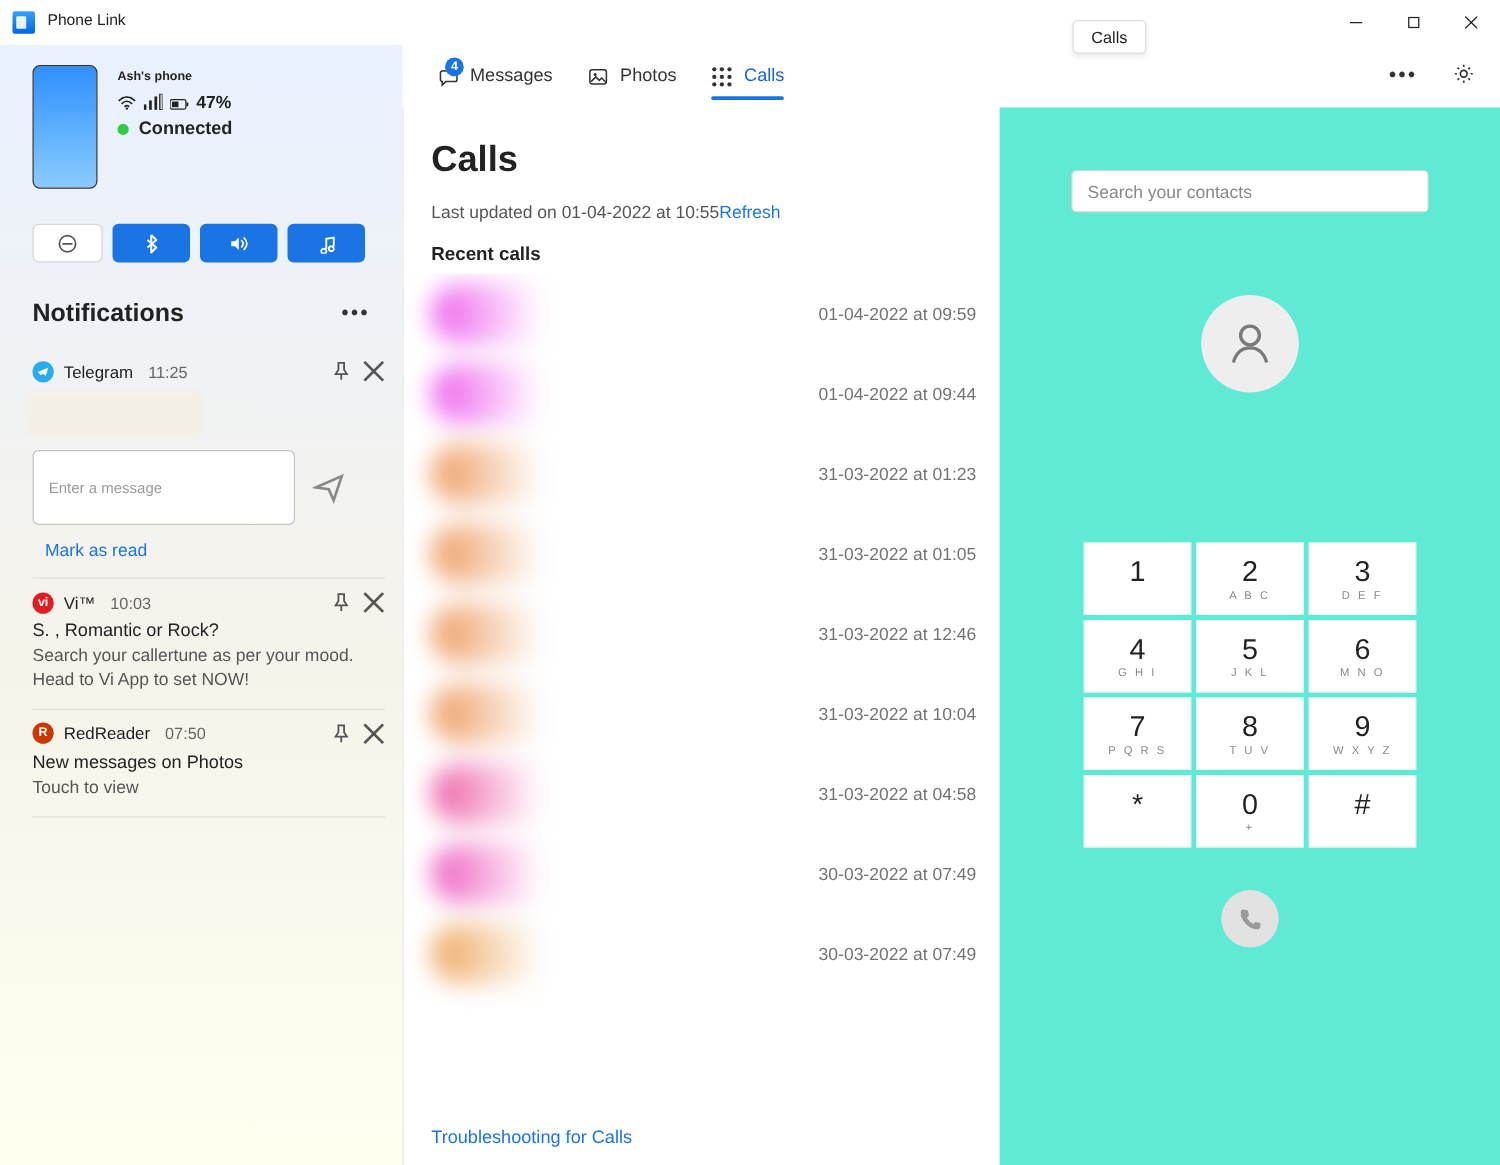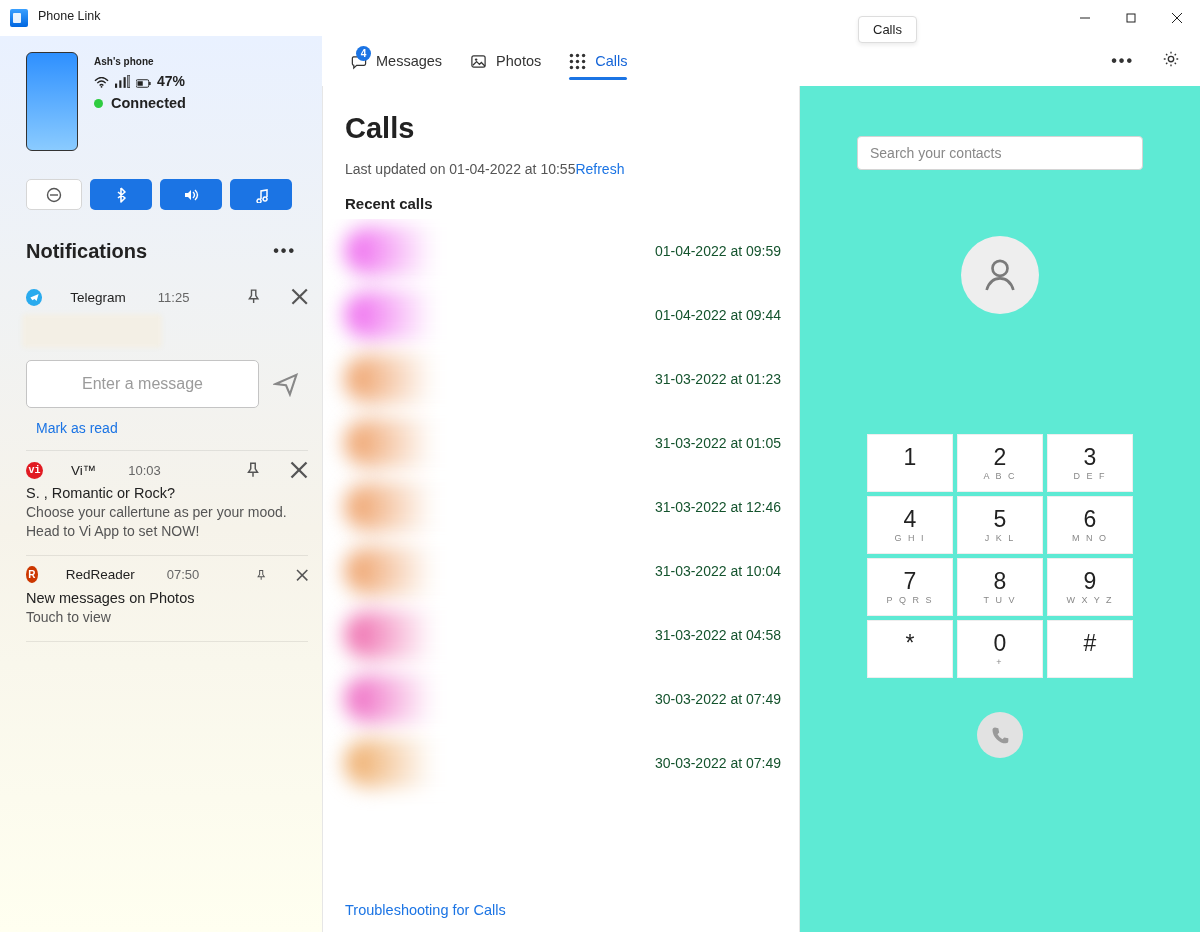--- a/index.html
+++ b/index.html
@@ -34,33 +34,33 @@
   .act-btn.dnd { background:#fff; color:#555; border:1px solid #d6d6d6; width:56px;}
   .act-btn.on { background:#1b74e4; }
   .act-btn svg { width:16px; height:16px; }
 
   .sect-head { display:flex; align-items:center; justify-content:space-between; padding: 10px 20px 10px 26px;}
   .sect-head h2 { font-size:20px; font-weight:600; margin:0; color:#222;}
   .dots { letter-spacing:2px; color:#333; font-weight:700; padding:4px 6px; border-radius:4px;}
 
   .notif-list { padding: 4px 14px 0 26px; }
   .notif { padding: 10px 0 14px 0; border-bottom:1px solid rgba(0,0,0,.08);}
-  .notif-top { display:flex; align-items:center; gap:28px; }
+  .notif-top { display:flex; align-items:center; gap:8px; }
   .app-ic { width:17px; height:17px; border-radius:50%; display:flex; align-items:center; justify-content:center; color:#fff; font-size:10px; font-weight:700;}
   .app-ic.tg { background:#2aabee;}
-  .app-ic.vi { background:#e11b22;font-family:Liberation Mono, monospace;}
+  .app-ic.vi { background:#e11b22;}
   .app-ic.rr { background:#cc3700;}
   .notif-top .app-name { font-size:13.5px; color:#222;}
   .notif-top .time { font-size:13px; color:#666; margin-left:4px;}
   .notif-top .spacer { flex:1; }
   .notif-ic { width:18px; height:18px; color:#555; display:flex; align-items:center; justify-content:center;}
 
   .notif-blur { width:140px; height:34px; margin: 8px 0 12px -4px; background:#f3efe5; filter: blur(2px); border-radius:4px; display:block;}
   .compose { display:flex; align-items:center; gap:14px; }
-  .compose input { flex:0 0 210px; height:48px; border:1px solid #c4c4c4; border-radius:5px; padding:0 12px; font-size:16px; color:#333; background:#fff;text-align:center;}
+  .compose input { flex:0 0 210px; height:60px; border:1px solid #c4c4c4; border-radius:5px; padding:0 12px; font-size:12px; color:#333; background:#fff;}
   .compose input::placeholder { color:#9b9b9b;}
   .compose .send { width:26px; height:26px; color:#888; display:flex; align-items:center; justify-content:center;}
   .mark-read { color:#1b74e4; font-size:14px; padding:12px 0 0 10px;}
   .notif-body { padding-top:6px;}
   .notif-title { font-size:14.5px; color:#222; margin-bottom:2px;}
   .notif-text { font-size:14px; color:#555; line-height:1.35;}
 
   
   .right { flex:1; display:flex; flex-direction:column; }
   .tabs-row { height:50px; display:flex; align-items:center; padding-left:14px; padding-right:20px; position:relative; background:transparent;}
@@ -75,21 +75,21 @@
   .content { flex:1; display:flex; }
   .calls-col { width:478px; border-left:1px solid #e6e6e6; border-right:1px solid #e6e6e6; background:#fff; padding:26px 0 0 0; display:flex; flex-direction:column; position:relative;}
   .calls-col h1 { font-size:29px; font-weight:600; margin:0 0 16px 0; padding-left:22px; color:#222;}
   .updated-row { display:flex; justify-content:flex-start; padding:0 22px 18px 22px; font-size:14px;}
   .updated-row .upd { color:#555;}
   .updated-row .refresh { color:#1b74e4;}
   .recent-label { font-size:15px; font-weight:600; padding-left:22px; color:#222; margin-bottom:7px;}
   .call-list { flex:1; overflow:hidden; padding-left:22px; padding-right:18px;}
   .call-row { height:64px; display:flex; align-items:center; justify-content:space-between;}
   .call-blur { width:220px; height:48px; border-radius:24px 8px 8px 24px; filter:blur(10px); }
-  .call-time { font-size:14px; color:#14532d;}
+  .call-time { font-size:14px; color:#737373;}
   .troubleshoot { color:#1b74e4; font-size:14.5px; padding:10px 0 14px 22px;}
 
   
   .dial-col { flex:1; background:#5eead4; padding-top:50px; display:flex; flex-direction:column; align-items:center;}
   .search-contacts { width:286px; height:34px; border:1px solid #d4d4d4; border-radius:4px; padding:0 12px; font-size:14px; color:#333;}
   .search-contacts::placeholder{ color:#888;}
   .avatar-circle { width:78px; height:78px; border-radius:50%; background:#eee; margin:66px 0 120px 0; display:flex; align-items:center; justify-content:center; color:#7a7a7a;}
   .dialpad { display:grid; grid-template-columns: repeat(3, 86px); grid-auto-rows: 58px; gap:4px;}
   .key { background:#fff; border:1px solid #eee; display:flex; flex-direction:column; align-items:center; justify-content:center; cursor:pointer;}
   .key .num { font-size:23px; color:#222; line-height:1;}
@@ -238,21 +238,21 @@
             </span>
           <span class="notif-ic">
               <svg viewBox="0 0 12 12">
                 <line x1="1" y1="1" x2="11" y2="11" stroke="currentColor" stroke-width="1.5"></line>
                 <line x1="11" y1="1" x2="1" y2="11" stroke="currentColor" stroke-width="1.5"></line>
               </svg>
             </span>
         </div>
         <div class="notif-body">
           <div class="notif-title">S. , Romantic or Rock?</div>
-          <div class="notif-text">Choose your callertune as per your mood. Head to Vi App to set NOW!</div>
+          <div class="notif-text">Search your callertune as per your mood. Head to Vi App to set NOW!</div>
         </div>
       </div>
 
       <div class="notif">
         <div class="notif-top">
           <span class="app-ic rr">R</span>
           <span class="app-name">RedReader</span>
           <span class="time">07:50</span>
           <span class="spacer"></span>
           <span class="notif-ic">

